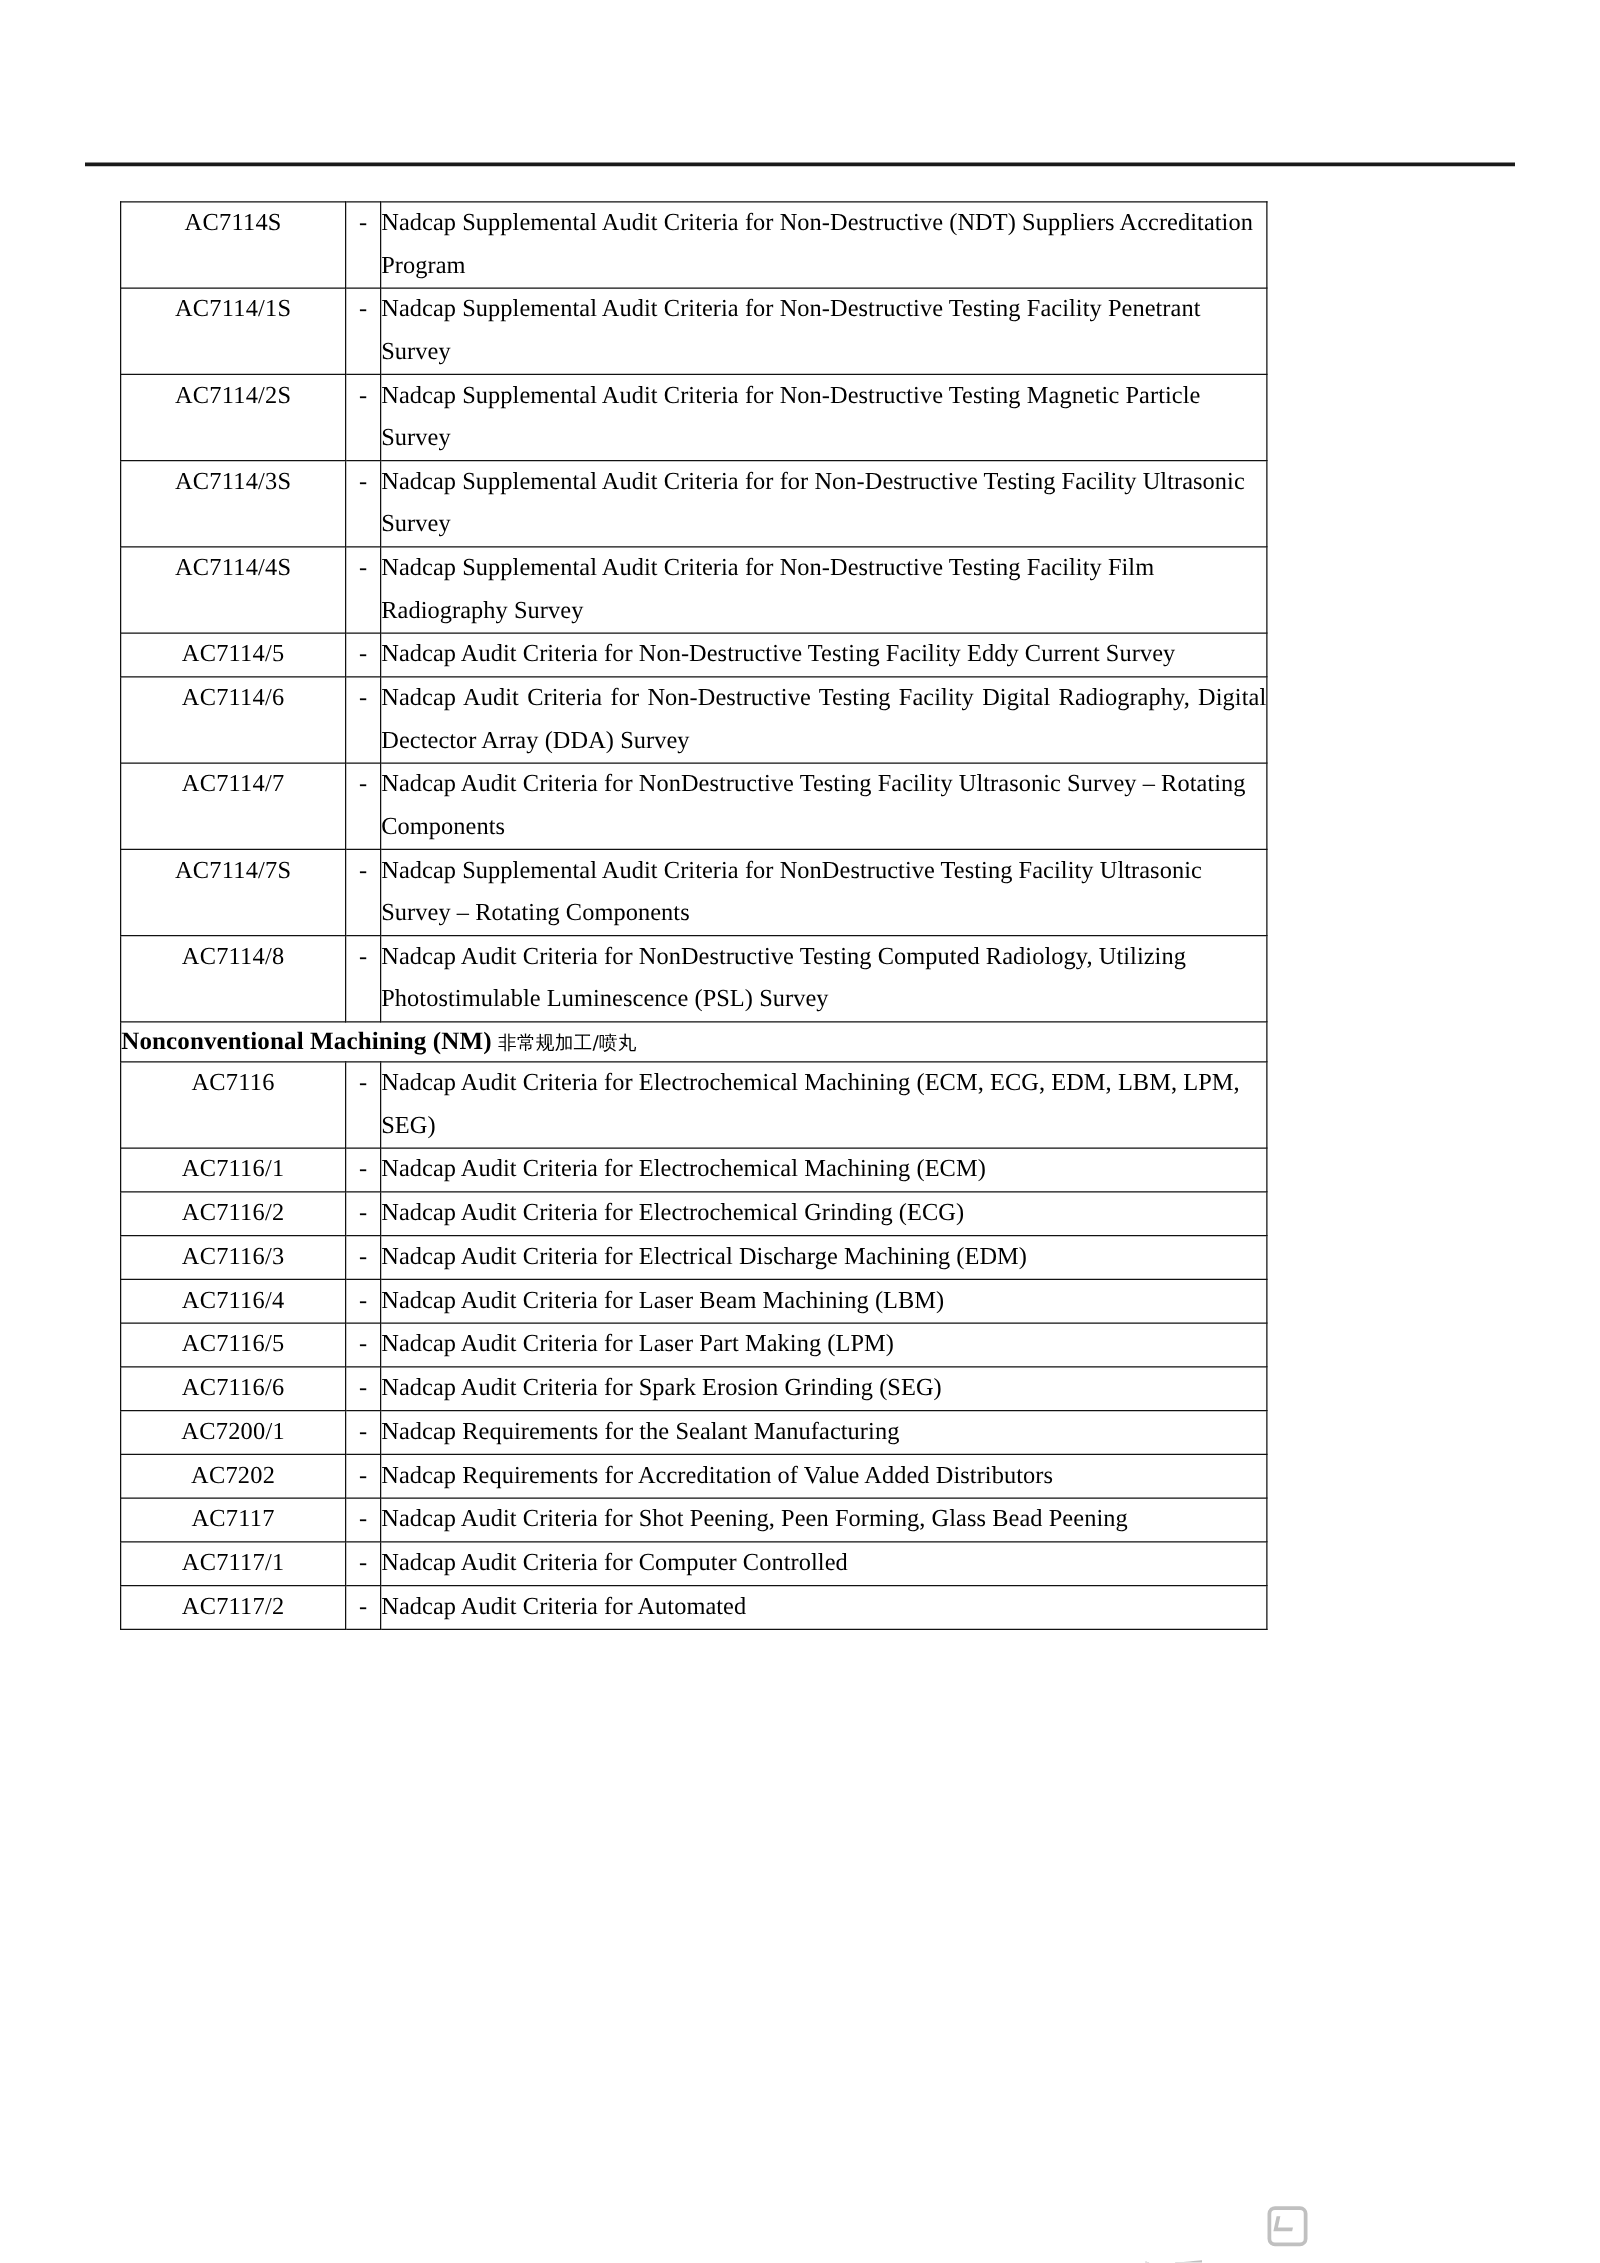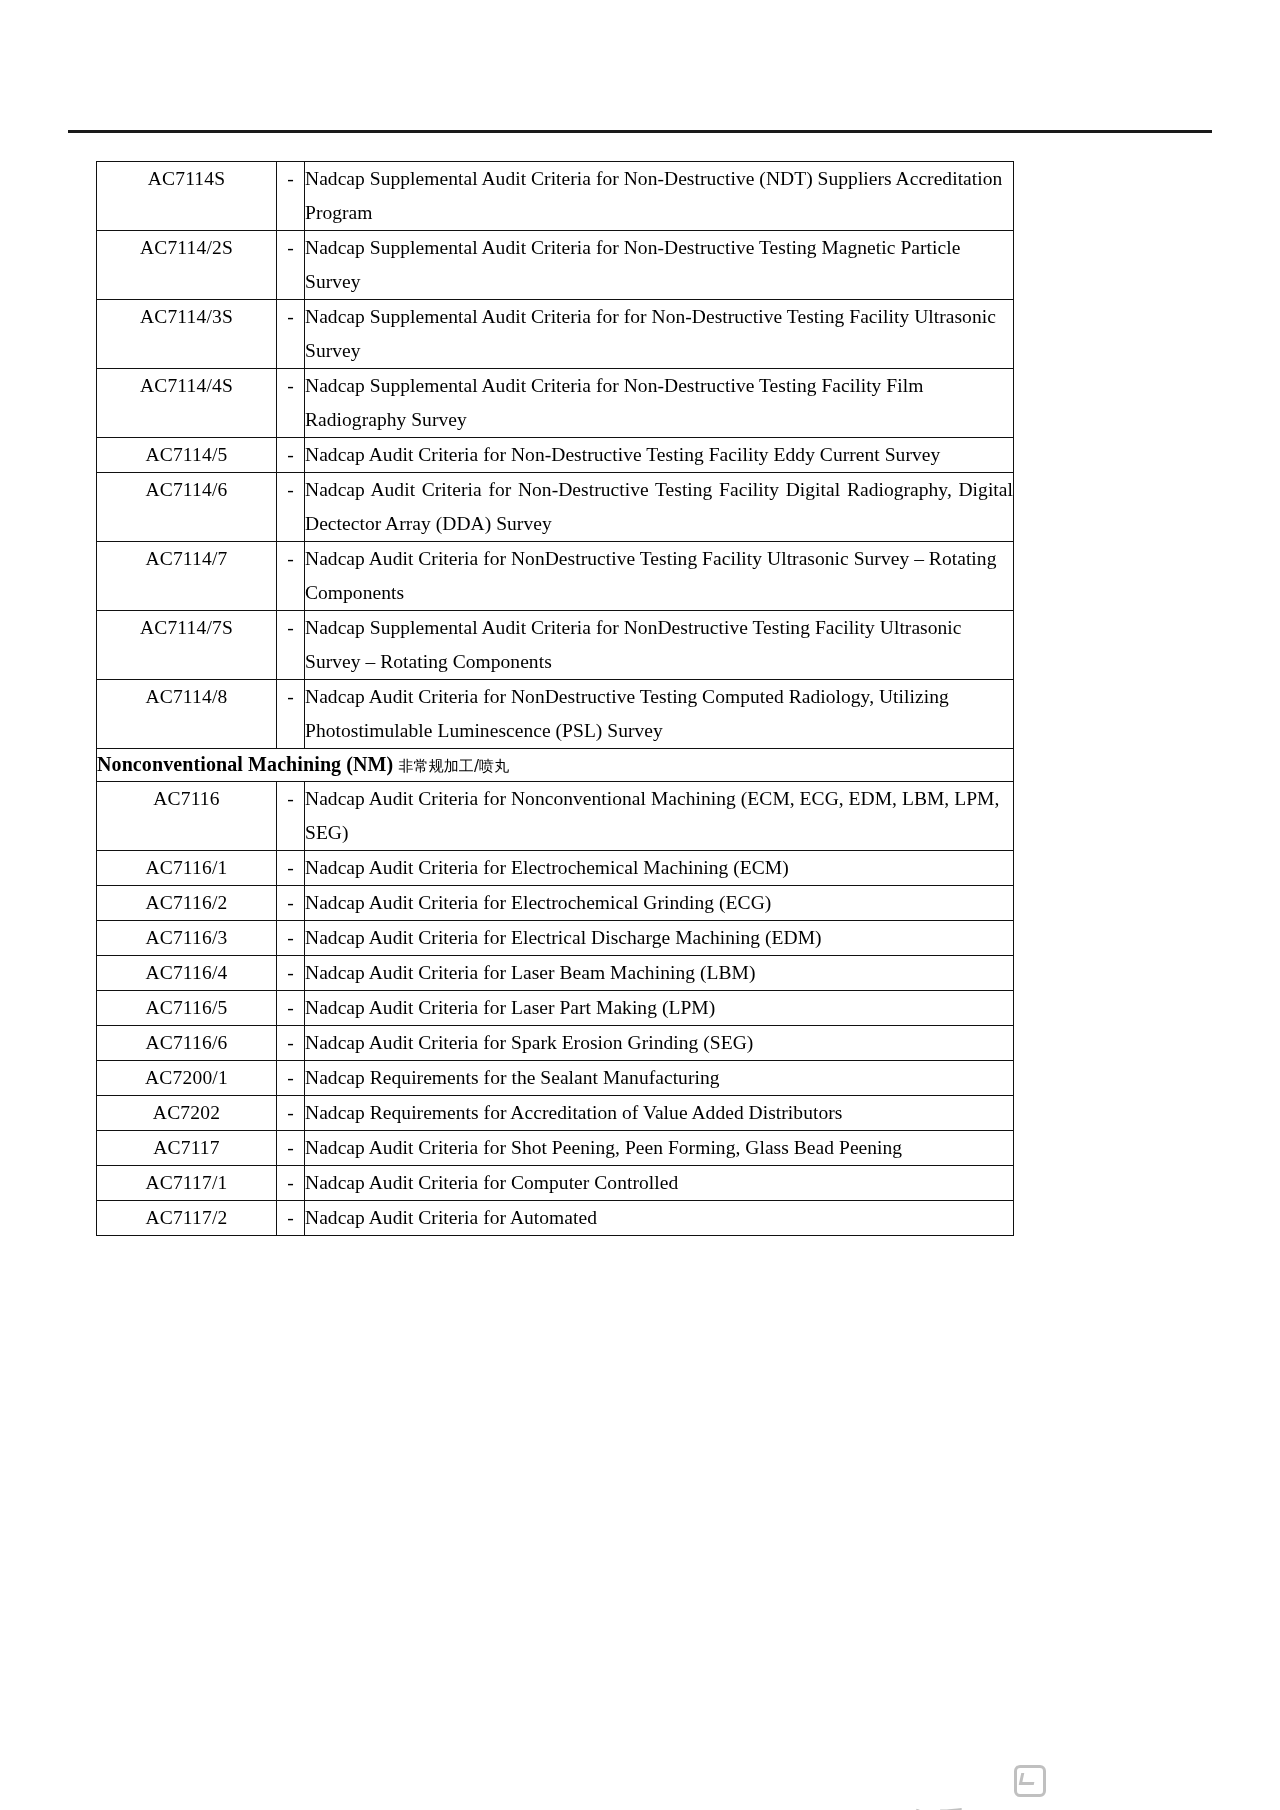--- a/index.html
+++ b/index.html
@@ -158,20 +158,25 @@
       <col class="col-dash">
       <col class="col-desc">
     </colgroup>
     <tbody id="table-body">
         <tr>
           <td class="cell-code">AC7114S</td>
           <td class="cell-dash">-</td>
           <td class="cell-desc">Nadcap Supplemental Audit Criteria for Non-Destructive (NDT) Suppliers Accreditation Program</td>
         </tr>
         <tr>
+          <td class="cell-code">AC7114/1S</td>
+          <td class="cell-dash">-</td>
+          <td class="cell-desc">Nadcap Supplemental Audit Criteria for Non-Destructive Testing Facility Penetrant Survey</td>
+        </tr>
+        <tr>
           <td class="cell-code">AC7114/2S</td>
           <td class="cell-dash">-</td>
           <td class="cell-desc">Nadcap Supplemental Audit Criteria for Non-Destructive Testing Magnetic Particle Survey</td>
         </tr>
         <tr>
           <td class="cell-code">AC7114/3S</td>
           <td class="cell-dash">-</td>
           <td class="cell-desc">Nadcap Supplemental Audit Criteria for for Non-Destructive Testing Facility Ultrasonic Survey</td>
         </tr>
         <tr>
@@ -203,21 +208,21 @@
           <td class="cell-code">AC7114/8</td>
           <td class="cell-dash">-</td>
           <td class="cell-desc">Nadcap Audit Criteria for NonDestructive Testing Computed Radiology, Utilizing Photostimulable Luminescence (PSL) Survey</td>
         </tr>
         <tr class="section-row">
           <td colspan="3" class="cell-section"><span>Nonconventional Machining (NM)</span> <span class="cn">非常规加工/喷丸</span></td>
         </tr>
         <tr>
           <td class="cell-code">AC7116</td>
           <td class="cell-dash">-</td>
-          <td class="cell-desc">Nadcap Audit Criteria for Nonconventional Machining (ECM, ECG, EDM, LBM, LPM, SEG)</td>
+          <td class="cell-desc">Nadcap Audit Criteria for Electrochemical Machining (ECM, ECG, EDM, LBM, LPM, SEG)</td>
         </tr>
         <tr>
           <td class="cell-code">AC7116/1</td>
           <td class="cell-dash">-</td>
           <td class="cell-desc">Nadcap Audit Criteria for Electrochemical Machining (ECM)</td>
         </tr>
         <tr>
           <td class="cell-code">AC7116/2</td>
           <td class="cell-dash">-</td>
           <td class="cell-desc">Nadcap Audit Criteria for Electrochemical Grinding (ECG)</td>

